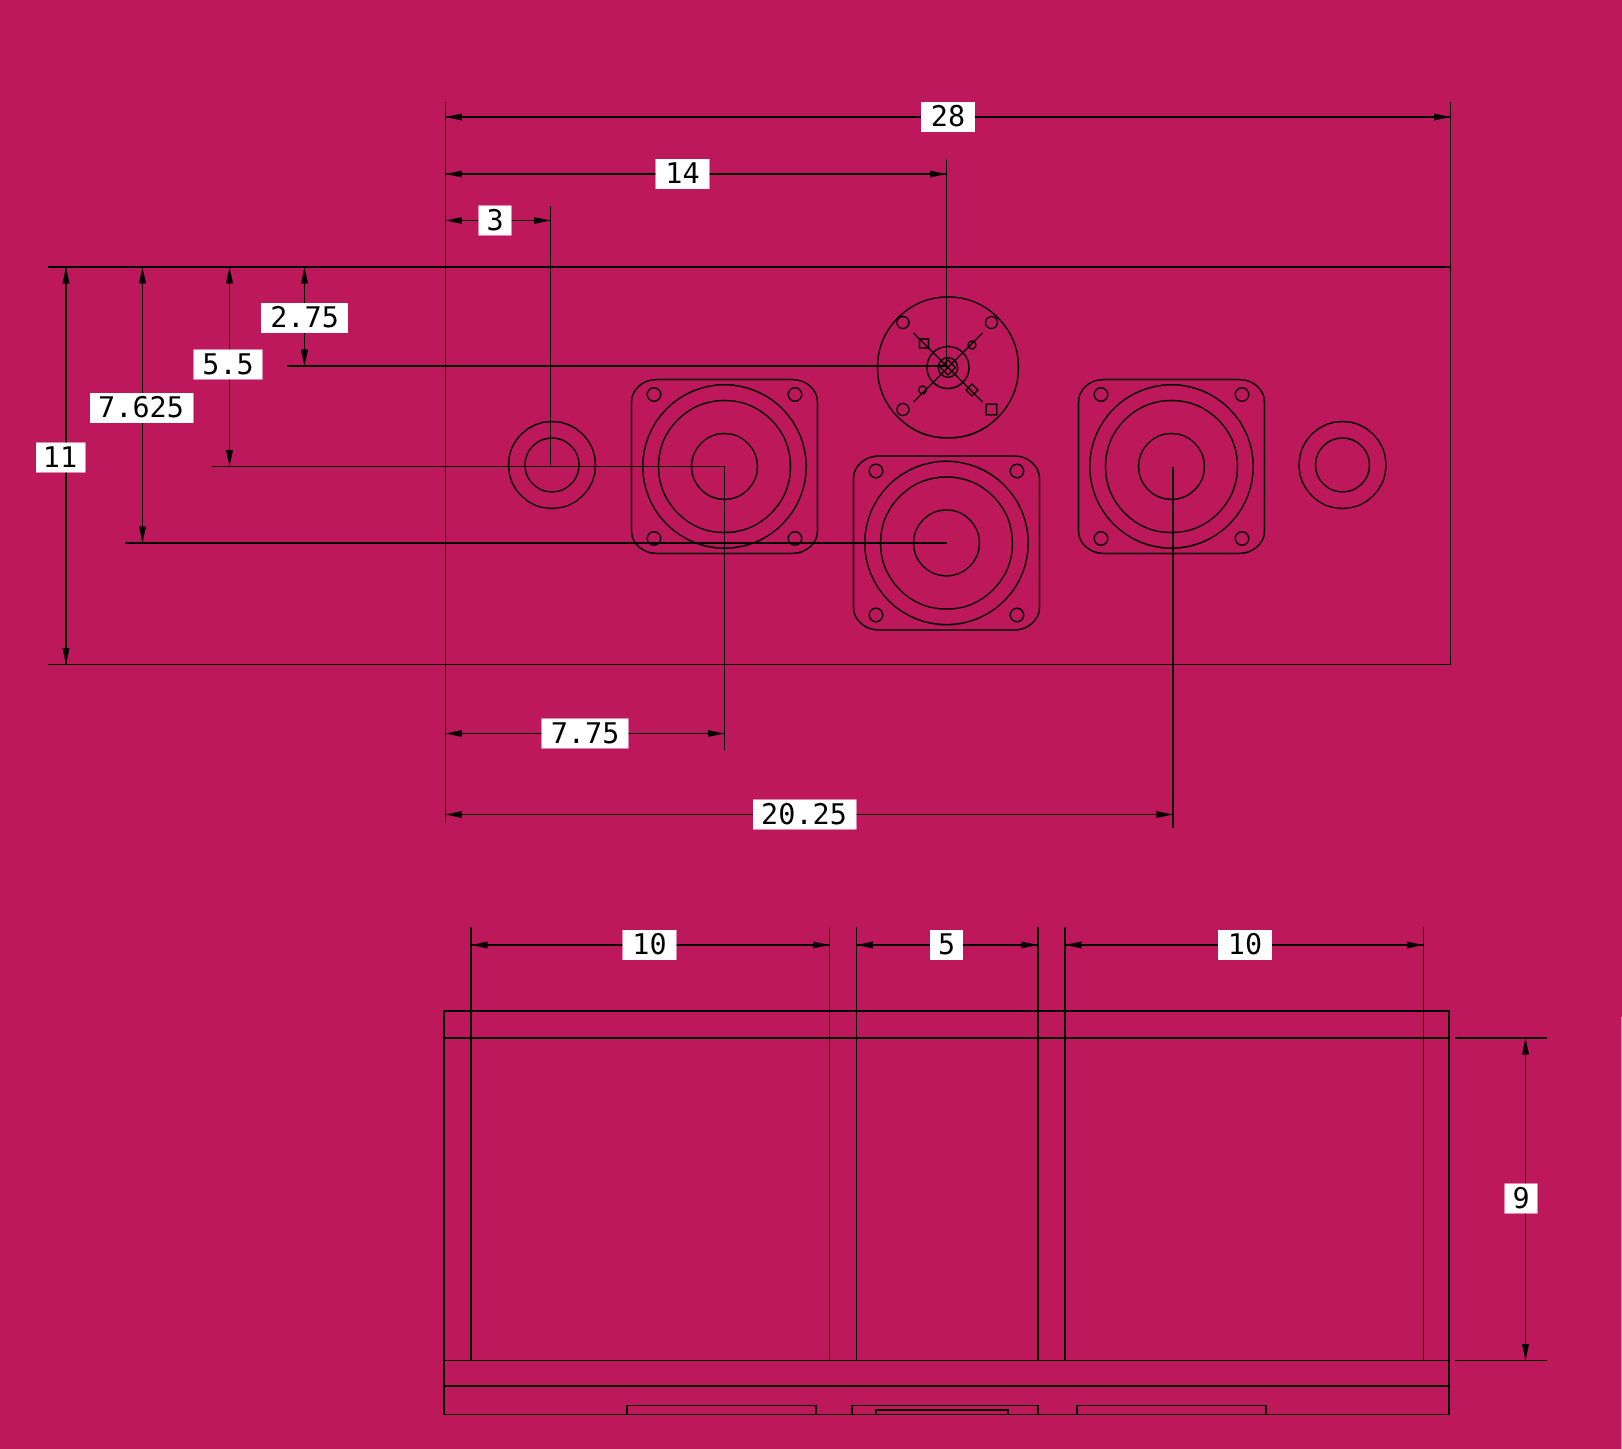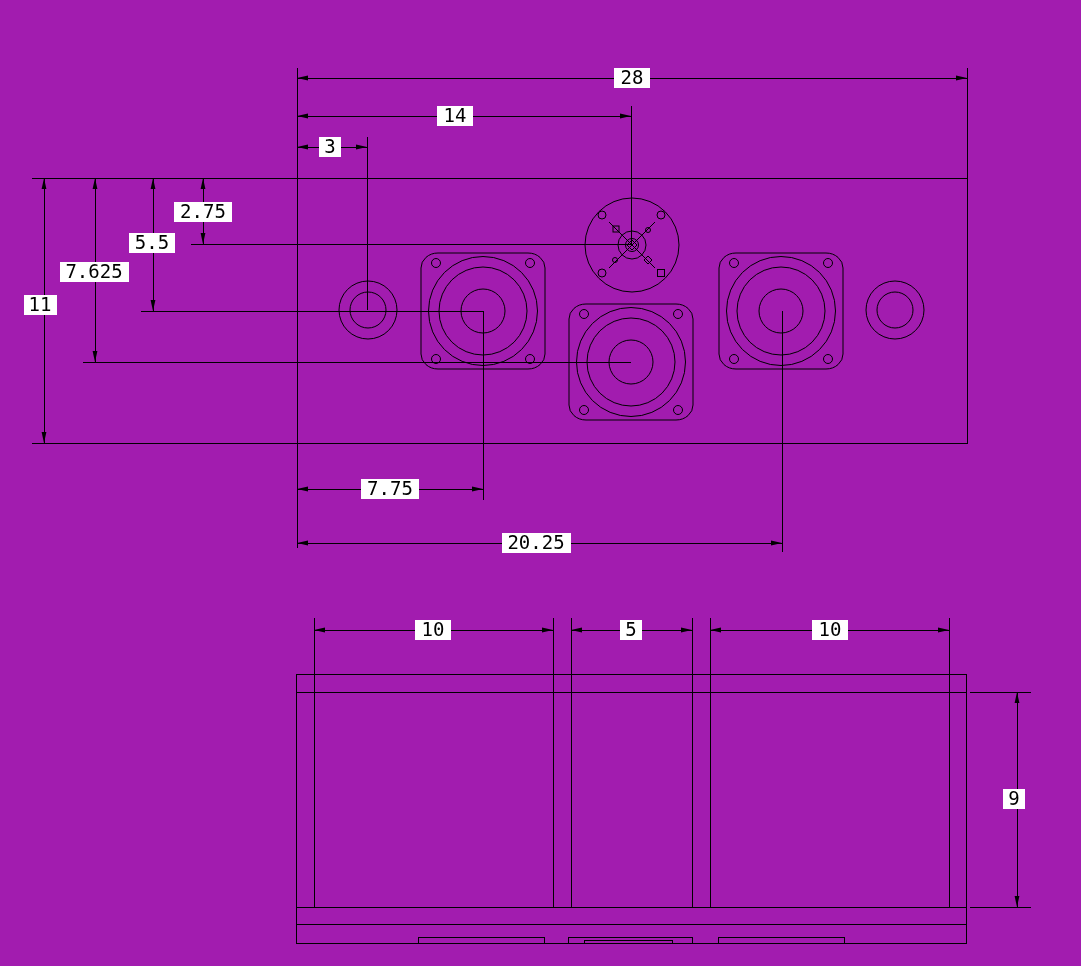--- a/index.html
+++ b/index.html
@@ -1,16 +1,16 @@
 <!DOCTYPE html>
 <html><head>
 <meta charset="utf-8">
 <style>
   html,body{margin:0;padding:0;background:#fff;}
-  .canvas{position:relative;width:1081px;height:966px;background:#a21caf;overflow:hidden;
+  .canvas{position:relative;width:1081px;height:966px;background:#be185d;overflow:hidden;
           font-family:"DejaVu Sans Mono", monospace;}
   svg{display:block;}
   .ln{stroke:#000000;stroke-width:1;fill:none;shape-rendering:crispEdges;}
   .crv{stroke:#000000;stroke-width:1;fill:none;}
   .lbl{font-family:"DejaVu Sans Mono", monospace;font-size:19px;fill:#000000;
        text-anchor:middle;letter-spacing:0px;}
   .lblbox{fill:#ffffff;stroke:none;}
   .ah{fill:#000000;stroke:none;}
 </style>
 </head>

